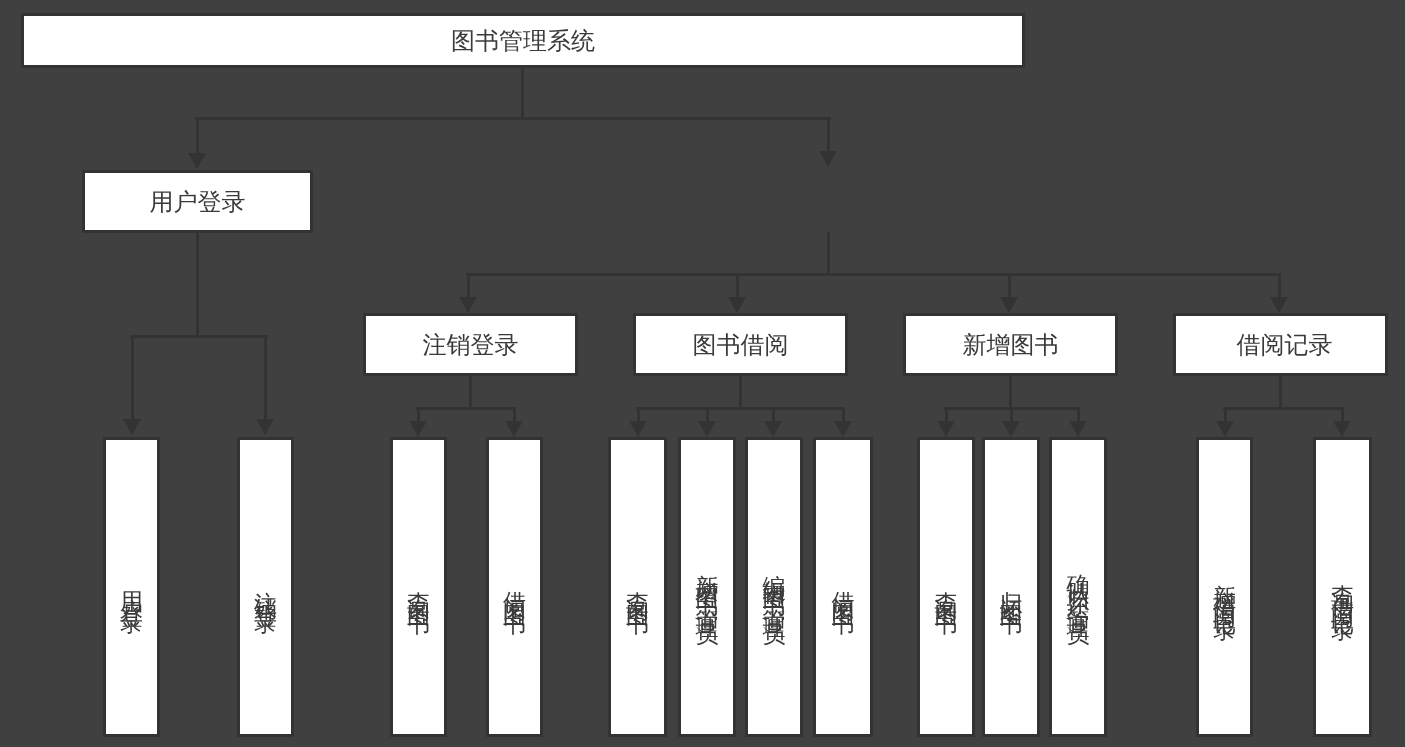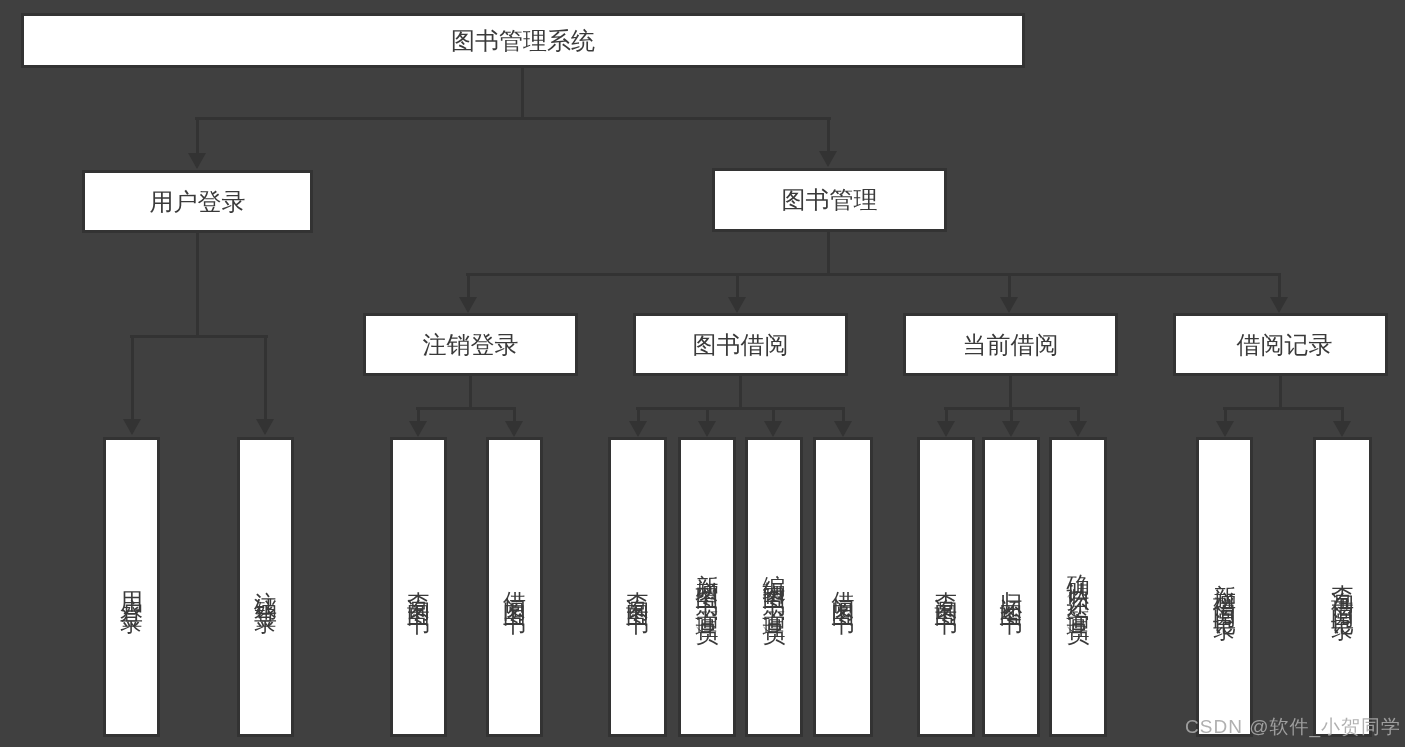--- a/index.html
+++ b/index.html
@@ -34,34 +34,31 @@
 <div id="canvas">
 
   <div class="box" style="left:21px;top:13px;width:1004px;height:55px;">
     <span>图书管理系统</span>
   </div>
 
   <div class="box" style="left:82px;top:170px;width:231px;height:63px;">
     <span>用户登录</span>
   </div>
 
-  <div class="box" style="left:712px;top:168px;width:235px;height:64px;">
-    <span>图书管理</span>
-  </div>
 
   <div class="box" style="left:363px;top:313px;width:215px;height:63px;">
     <span>注销登录</span>
   </div>
 
   <div class="box" style="left:633px;top:313px;width:215px;height:63px;text-align:right;">
     <span>图书借阅</span>
   </div>
 
   <div class="box" style="left:903px;top:313px;width:215px;height:63px;">
-    <span>当前借阅</span>
+    <span>新增图书</span>
   </div>
 
   <div class="box" style="left:1173px;top:313px;width:215px;height:63px;padding-left:8px;">
     <span>借阅记录</span>
   </div>
 
   <div class="box vbox" style="left:103px;top:437px;width:57px;height:300px;">
     <span>用户登录</span>
   </div>
 
@@ -165,15 +162,14 @@
   <div class="vline" style="left:1077px;top:407px;height:16px;"></div>
   <div class="tri" style="left:1069px;top:421px;"></div>
 
   <div class="vline" style="left:1279px;top:376px;height:33px;"></div>
   <div class="hline" style="left:1223px;top:407px;width:121px;"></div>
   <div class="vline" style="left:1224px;top:407px;height:16px;"></div>
   <div class="tri" style="left:1216px;top:421px;"></div>
   <div class="vline" style="left:1341px;top:407px;height:16px;"></div>
   <div class="tri" style="left:1333px;top:421px;"></div>
 
-  <div class="watermark">CSDN @软件_小贺同学</div>
 
 </div>
 
 </body></html>

